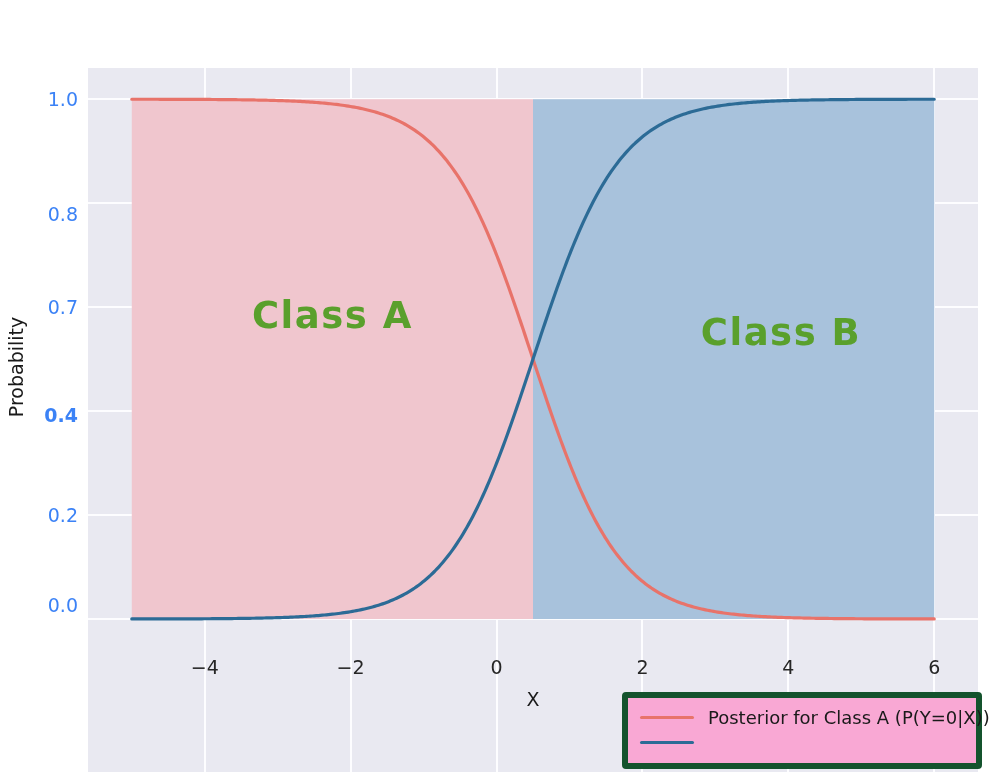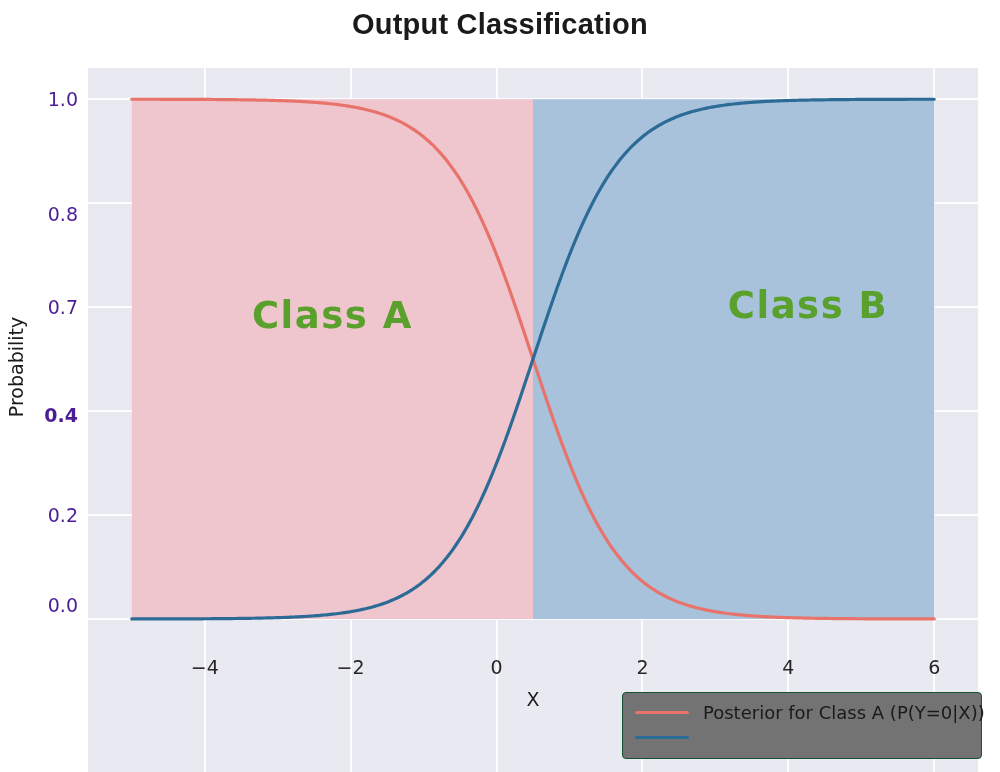--- a/index.html
+++ b/index.html
@@ -82,21 +82,21 @@
     transform: translate(-50%, -50%);
   }
 
   
   .ytick {
     position: absolute;
     right: 0;
     width: 74px;
     text-align: right;
     font-size: 19px;
-    color: #4c1d95;
+    color: #3b82f6;
     font-family: "DejaVu Sans", sans-serif;
     transform: translateY(-50%);
   }
   #ytick-holder {
     position: absolute;
     left: 0;
     top: 68px;
     width: 78px;
     height: 577px;
   }
@@ -141,22 +141,22 @@
     font-family: "DejaVu Sans", sans-serif;
   }
 
   
   #legend {
     position: absolute;
     left: 622px;
     top: 692px;
     width: 360px;
     box-sizing: border-box;
-    background: #737373;
-    border: 1px solid #14532d;
+    background: #f9a8d4;
+    border: 6px solid #14532d;
     border-radius: 4px;
     padding: 7px 12px 8px 12px;
   }
   .legend-row {
     display: flex;
     align-items: center;
     height: 25px;
   }
   .legend-swatch {
     width: 54px;
@@ -170,21 +170,20 @@
     color: #1a1a1a;
     font-family: "DejaVu Sans", sans-serif;
     white-space: nowrap;
   }
 </style>
 </head>
 <body>
 
 <div id="figure">
 
-  <div id="chart-title">Output Classification</div>
 
   <div id="plot-area">
 
     <div id="grid-layer">
         <div class="gridline-v" style="left: 115.721px;"></div>
         <div class="gridline-v" style="left: 261.623px;"></div>
         <div class="gridline-v" style="left: 407.525px;"></div>
         <div class="gridline-v" style="left: 553.426px;"></div>
         <div class="gridline-v" style="left: 699.328px;"></div>
         <div class="gridline-v" style="left: 845.23px;"></div>
@@ -198,21 +197,21 @@
 
     <svg id="curve-svg" viewBox="0 0 890 577" preserveAspectRatio="none" xmlns="http://www.w3.org/2000/svg">
         <rect x="43.77049180327867" width="401.2295081967213" y="31.189189189189165" height="519.8198198198198" fill="#f0c6ce"></rect>
         <rect x="445" width="401.2295081967213" y="31.189189189189165" height="519.8198198198198" fill="#a8c2dc"></rect>
         <path d="M43.77 31.23 L45.78 31.24 L47.78 31.24 L49.79 31.24 L51.80 31.24 L53.80 31.25 L55.81 31.25 L57.81 31.25 L59.82 31.25 L61.83 31.26 L63.83 31.26 L65.84 31.26 L67.84 31.27 L69.85 31.27 L71.86 31.28 L73.86 31.28 L75.87 31.28 L77.88 31.29 L79.88 31.29 L81.89 31.30 L83.89 31.30 L85.90 31.31 L87.91 31.32 L89.91 31.32 L91.92 31.33 L93.92 31.33 L95.93 31.34 L97.94 31.35 L99.94 31.36 L101.95 31.36 L103.95 31.37 L105.96 31.38 L107.97 31.39 L109.97 31.40 L111.98 31.41 L113.99 31.42 L115.99 31.43 L118.00 31.44 L120.00 31.46 L122.01 31.47 L124.02 31.48 L126.02 31.50 L128.03 31.51 L130.03 31.53 L132.04 31.54 L134.05 31.56 L136.05 31.58 L138.06 31.60 L140.07 31.62 L142.07 31.64 L144.08 31.66 L146.08 31.68 L148.09 31.70 L150.10 31.73 L152.10 31.75 L154.11 31.78 L156.11 31.81 L158.12 31.84 L160.13 31.87 L162.13 31.90 L164.14 31.94 L166.15 31.97 L168.15 32.01 L170.16 32.05 L172.16 32.09 L174.17 32.13 L176.18 32.18 L178.18 32.22 L180.19 32.27 L182.19 32.32 L184.20 32.38 L186.21 32.44 L188.21 32.50 L190.22 32.56 L192.23 32.62 L194.23 32.69 L196.24 32.76 L198.24 32.84 L200.25 32.92 L202.26 33.00 L204.26 33.09 L206.27 33.18 L208.27 33.27 L210.28 33.37 L212.29 33.47 L214.29 33.58 L216.30 33.70 L218.31 33.82 L220.31 33.94 L222.32 34.07 L224.32 34.21 L226.33 34.35 L228.34 34.50 L230.34 34.66 L232.35 34.83 L234.35 35.00 L236.36 35.18 L238.37 35.37 L240.37 35.57 L242.38 35.77 L244.39 35.99 L246.39 36.22 L248.40 36.46 L250.40 36.71 L252.41 36.97 L254.42 37.24 L256.42 37.53 L258.43 37.83 L260.43 38.14 L262.44 38.47 L264.45 38.81 L266.45 39.17 L268.46 39.55 L270.47 39.94 L272.47 40.35 L274.48 40.78 L276.48 41.23 L278.49 41.70 L280.50 42.20 L282.50 42.71 L284.51 43.25 L286.51 43.81 L288.52 44.40 L290.53 45.02 L292.53 45.66 L294.54 46.33 L296.55 47.04 L298.55 47.77 L300.56 48.54 L302.56 49.34 L304.57 50.18 L306.58 51.05 L308.58 51.96 L310.59 52.92 L312.59 53.91 L314.60 54.95 L316.61 56.03 L318.61 57.16 L320.62 58.34 L322.63 59.57 L324.63 60.85 L326.64 62.18 L328.64 63.57 L330.65 65.02 L332.66 66.53 L334.66 68.10 L336.67 69.74 L338.67 71.44 L340.68 73.21 L342.69 75.05 L344.69 76.97 L346.70 78.96 L348.70 81.02 L350.71 83.17 L352.72 85.40 L354.72 87.71 L356.73 90.11 L358.74 92.60 L360.74 95.17 L362.75 97.84 L364.75 100.61 L366.76 103.47 L368.77 106.43 L370.77 109.48 L372.78 112.64 L374.78 115.91 L376.79 119.27 L378.80 122.75 L380.80 126.33 L382.81 130.02 L384.82 133.81 L386.82 137.72 L388.83 141.73 L390.83 145.85 L392.84 150.09 L394.85 154.43 L396.85 158.88 L398.86 163.43 L400.86 168.10 L402.87 172.86 L404.88 177.73 L406.88 182.70 L408.89 187.77 L410.90 192.93 L412.90 198.19 L414.91 203.53 L416.91 208.96 L418.92 214.46 L420.93 220.05 L422.93 225.70 L424.94 231.43 L426.94 237.21 L428.95 243.05 L430.96 248.95 L432.96 254.88 L434.97 260.86 L436.98 266.87 L438.98 272.90 L440.99 278.96 L442.99 285.02 L445.00 291.10 L447.01 297.17 L449.01 303.24 L451.02 309.30 L453.02 315.33 L455.03 321.34 L457.04 327.31 L459.04 333.25 L461.05 339.14 L463.06 344.99 L465.06 350.77 L467.07 356.49 L469.07 362.15 L471.08 367.73 L473.09 373.24 L475.09 378.67 L477.10 384.01 L479.10 389.27 L481.11 394.43 L483.12 399.50 L485.12 404.47 L487.13 409.33 L489.14 414.10 L491.14 418.76 L493.15 423.32 L495.15 427.77 L497.16 432.11 L499.17 436.34 L501.17 440.47 L503.18 444.48 L505.18 448.39 L507.19 452.18 L509.20 455.87 L511.20 459.45 L513.21 462.92 L515.22 466.29 L517.22 469.55 L519.23 472.71 L521.23 475.77 L523.24 478.73 L525.25 481.59 L527.25 484.36 L529.26 487.03 L531.26 489.60 L533.27 492.09 L535.28 494.49 L537.28 496.80 L539.29 499.03 L541.30 501.17 L543.30 503.24 L545.31 505.23 L547.31 507.15 L549.32 508.99 L551.33 510.76 L553.33 512.46 L555.34 514.10 L557.34 515.67 L559.35 517.18 L561.36 518.63 L563.36 520.02 L565.37 521.35 L567.38 522.63 L569.38 523.86 L571.39 525.04 L573.39 526.17 L575.40 527.25 L577.41 528.29 L579.41 529.28 L581.42 530.24 L583.42 531.15 L585.43 532.02 L587.44 532.86 L589.44 533.66 L591.45 534.43 L593.45 535.16 L595.46 535.86 L597.47 536.54 L599.47 537.18 L601.48 537.80 L603.49 538.38 L605.49 538.95 L607.50 539.49 L609.50 540.00 L611.51 540.49 L613.52 540.97 L615.52 541.42 L617.53 541.85 L619.53 542.26 L621.54 542.65 L623.55 543.03 L625.55 543.39 L627.56 543.73 L629.57 544.06 L631.57 544.37 L633.58 544.67 L635.58 544.96 L637.59 545.23 L639.60 545.49 L641.60 545.74 L643.61 545.98 L645.61 546.21 L647.62 546.42 L649.63 546.63 L651.63 546.83 L653.64 547.02 L655.65 547.20 L657.65 547.37 L659.66 547.54 L661.66 547.70 L663.67 547.85 L665.68 547.99 L667.68 548.13 L669.69 548.26 L671.69 548.38 L673.70 548.50 L675.71 548.62 L677.71 548.72 L679.72 548.83 L681.73 548.93 L683.73 549.02 L685.74 549.11 L687.74 549.20 L689.75 549.28 L691.76 549.36 L693.76 549.44 L695.77 549.51 L697.77 549.58 L699.78 549.64 L701.79 549.70 L703.79 549.76 L705.80 549.82 L707.81 549.87 L709.81 549.93 L711.82 549.97 L713.82 550.02 L715.83 550.07 L717.84 550.11 L719.84 550.15 L721.85 550.19 L723.85 550.23 L725.86 550.26 L727.87 550.30 L729.87 550.33 L731.88 550.36 L733.89 550.39 L735.89 550.42 L737.90 550.45 L739.90 550.47 L741.91 550.50 L743.92 550.52 L745.92 550.54 L747.93 550.56 L749.93 550.58 L751.94 550.60 L753.95 550.62 L755.95 550.64 L757.96 550.66 L759.97 550.67 L761.97 550.69 L763.98 550.70 L765.98 550.72 L767.99 550.73 L770.00 550.74 L772.00 550.75 L774.01 550.77 L776.01 550.78 L778.02 550.79 L780.03 550.80 L782.03 550.81 L784.04 550.82 L786.05 550.83 L788.05 550.83 L790.06 550.84 L792.06 550.85 L794.07 550.86 L796.08 550.86 L798.08 550.87 L800.09 550.88 L802.09 550.88 L804.10 550.89 L806.11 550.89 L808.11 550.90 L810.12 550.90 L812.13 550.91 L814.13 550.91 L816.14 550.92 L818.14 550.92 L820.15 550.93 L822.16 550.93 L824.16 550.93 L826.17 550.94 L828.17 550.94 L830.18 550.94 L832.19 550.95 L834.19 550.95 L836.20 550.95 L838.20 550.95 L840.21 550.96 L842.22 550.96 L844.22 550.96 L846.23 550.96" fill="none" stroke="#e8736a" stroke-width="3.2" stroke-linecap="round" stroke-linejoin="round"></path>
         <path d="M43.77 550.96 L45.78 550.96 L47.78 550.96 L49.79 550.96 L51.80 550.95 L53.80 550.95 L55.81 550.95 L57.81 550.95 L59.82 550.94 L61.83 550.94 L63.83 550.94 L65.84 550.93 L67.84 550.93 L69.85 550.93 L71.86 550.92 L73.86 550.92 L75.87 550.91 L77.88 550.91 L79.88 550.90 L81.89 550.90 L83.89 550.89 L85.90 550.89 L87.91 550.88 L89.91 550.88 L91.92 550.87 L93.92 550.86 L95.93 550.86 L97.94 550.85 L99.94 550.84 L101.95 550.83 L103.95 550.83 L105.96 550.82 L107.97 550.81 L109.97 550.80 L111.98 550.79 L113.99 550.78 L115.99 550.77 L118.00 550.75 L120.00 550.74 L122.01 550.73 L124.02 550.72 L126.02 550.70 L128.03 550.69 L130.03 550.67 L132.04 550.66 L134.05 550.64 L136.05 550.62 L138.06 550.60 L140.07 550.58 L142.07 550.56 L144.08 550.54 L146.08 550.52 L148.09 550.50 L150.10 550.47 L152.10 550.45 L154.11 550.42 L156.11 550.39 L158.12 550.36 L160.13 550.33 L162.13 550.30 L164.14 550.26 L166.15 550.23 L168.15 550.19 L170.16 550.15 L172.16 550.11 L174.17 550.07 L176.18 550.02 L178.18 549.97 L180.19 549.93 L182.19 549.87 L184.20 549.82 L186.21 549.76 L188.21 549.70 L190.22 549.64 L192.23 549.58 L194.23 549.51 L196.24 549.44 L198.24 549.36 L200.25 549.28 L202.26 549.20 L204.26 549.11 L206.27 549.02 L208.27 548.93 L210.28 548.83 L212.29 548.72 L214.29 548.62 L216.30 548.50 L218.31 548.38 L220.31 548.26 L222.32 548.13 L224.32 547.99 L226.33 547.85 L228.34 547.70 L230.34 547.54 L232.35 547.37 L234.35 547.20 L236.36 547.02 L238.37 546.83 L240.37 546.63 L242.38 546.42 L244.39 546.21 L246.39 545.98 L248.40 545.74 L250.40 545.49 L252.41 545.23 L254.42 544.96 L256.42 544.67 L258.43 544.37 L260.43 544.06 L262.44 543.73 L264.45 543.39 L266.45 543.03 L268.46 542.65 L270.47 542.26 L272.47 541.85 L274.48 541.42 L276.48 540.97 L278.49 540.49 L280.50 540.00 L282.50 539.49 L284.51 538.95 L286.51 538.38 L288.52 537.80 L290.53 537.18 L292.53 536.54 L294.54 535.86 L296.55 535.16 L298.55 534.43 L300.56 533.66 L302.56 532.86 L304.57 532.02 L306.58 531.15 L308.58 530.24 L310.59 529.28 L312.59 528.29 L314.60 527.25 L316.61 526.17 L318.61 525.04 L320.62 523.86 L322.63 522.63 L324.63 521.35 L326.64 520.02 L328.64 518.63 L330.65 517.18 L332.66 515.67 L334.66 514.10 L336.67 512.46 L338.67 510.76 L340.68 508.99 L342.69 507.15 L344.69 505.23 L346.70 503.24 L348.70 501.17 L350.71 499.03 L352.72 496.80 L354.72 494.49 L356.73 492.09 L358.74 489.60 L360.74 487.03 L362.75 484.36 L364.75 481.59 L366.76 478.73 L368.77 475.77 L370.77 472.71 L372.78 469.55 L374.78 466.29 L376.79 462.92 L378.80 459.45 L380.80 455.87 L382.81 452.18 L384.82 448.39 L386.82 444.48 L388.83 440.47 L390.83 436.34 L392.84 432.11 L394.85 427.77 L396.85 423.32 L398.86 418.76 L400.86 414.10 L402.87 409.33 L404.88 404.47 L406.88 399.50 L408.89 394.43 L410.90 389.27 L412.90 384.01 L414.91 378.67 L416.91 373.24 L418.92 367.73 L420.93 362.15 L422.93 356.49 L424.94 350.77 L426.94 344.99 L428.95 339.14 L430.96 333.25 L432.96 327.31 L434.97 321.34 L436.98 315.33 L438.98 309.30 L440.99 303.24 L442.99 297.17 L445.00 291.10 L447.01 285.02 L449.01 278.96 L451.02 272.90 L453.02 266.87 L455.03 260.86 L457.04 254.88 L459.04 248.95 L461.05 243.05 L463.06 237.21 L465.06 231.43 L467.07 225.70 L469.07 220.05 L471.08 214.46 L473.09 208.96 L475.09 203.53 L477.10 198.19 L479.10 192.93 L481.11 187.77 L483.12 182.70 L485.12 177.73 L487.13 172.86 L489.14 168.10 L491.14 163.43 L493.15 158.88 L495.15 154.43 L497.16 150.09 L499.17 145.85 L501.17 141.73 L503.18 137.72 L505.18 133.81 L507.19 130.02 L509.20 126.33 L511.20 122.75 L513.21 119.27 L515.22 115.91 L517.22 112.64 L519.23 109.48 L521.23 106.43 L523.24 103.47 L525.25 100.61 L527.25 97.84 L529.26 95.17 L531.26 92.60 L533.27 90.11 L535.28 87.71 L537.28 85.40 L539.29 83.17 L541.30 81.02 L543.30 78.96 L545.31 76.97 L547.31 75.05 L549.32 73.21 L551.33 71.44 L553.33 69.74 L555.34 68.10 L557.34 66.53 L559.35 65.02 L561.36 63.57 L563.36 62.18 L565.37 60.85 L567.38 59.57 L569.38 58.34 L571.39 57.16 L573.39 56.03 L575.40 54.95 L577.41 53.91 L579.41 52.92 L581.42 51.96 L583.42 51.05 L585.43 50.18 L587.44 49.34 L589.44 48.54 L591.45 47.77 L593.45 47.04 L595.46 46.33 L597.47 45.66 L599.47 45.02 L601.48 44.40 L603.49 43.81 L605.49 43.25 L607.50 42.71 L609.50 42.20 L611.51 41.70 L613.52 41.23 L615.52 40.78 L617.53 40.35 L619.53 39.94 L621.54 39.55 L623.55 39.17 L625.55 38.81 L627.56 38.47 L629.57 38.14 L631.57 37.83 L633.58 37.53 L635.58 37.24 L637.59 36.97 L639.60 36.71 L641.60 36.46 L643.61 36.22 L645.61 35.99 L647.62 35.77 L649.63 35.57 L651.63 35.37 L653.64 35.18 L655.65 35.00 L657.65 34.83 L659.66 34.66 L661.66 34.50 L663.67 34.35 L665.68 34.21 L667.68 34.07 L669.69 33.94 L671.69 33.82 L673.70 33.70 L675.71 33.58 L677.71 33.47 L679.72 33.37 L681.73 33.27 L683.73 33.18 L685.74 33.09 L687.74 33.00 L689.75 32.92 L691.76 32.84 L693.76 32.76 L695.77 32.69 L697.77 32.62 L699.78 32.56 L701.79 32.50 L703.79 32.44 L705.80 32.38 L707.81 32.32 L709.81 32.27 L711.82 32.22 L713.82 32.18 L715.83 32.13 L717.84 32.09 L719.84 32.05 L721.85 32.01 L723.85 31.97 L725.86 31.94 L727.87 31.90 L729.87 31.87 L731.88 31.84 L733.89 31.81 L735.89 31.78 L737.90 31.75 L739.90 31.73 L741.91 31.70 L743.92 31.68 L745.92 31.66 L747.93 31.64 L749.93 31.62 L751.94 31.60 L753.95 31.58 L755.95 31.56 L757.96 31.54 L759.97 31.53 L761.97 31.51 L763.98 31.50 L765.98 31.48 L767.99 31.47 L770.00 31.46 L772.00 31.44 L774.01 31.43 L776.01 31.42 L778.02 31.41 L780.03 31.40 L782.03 31.39 L784.04 31.38 L786.05 31.37 L788.05 31.36 L790.06 31.36 L792.06 31.35 L794.07 31.34 L796.08 31.33 L798.08 31.33 L800.09 31.32 L802.09 31.32 L804.10 31.31 L806.11 31.30 L808.11 31.30 L810.12 31.29 L812.13 31.29 L814.13 31.28 L816.14 31.28 L818.14 31.28 L820.15 31.27 L822.16 31.27 L824.16 31.26 L826.17 31.26 L828.17 31.26 L830.18 31.25 L832.19 31.25 L834.19 31.25 L836.20 31.25 L838.20 31.24 L840.21 31.24 L842.22 31.24 L844.22 31.24 L846.23 31.23" fill="none" stroke="#2c6b96" stroke-width="3.2" stroke-linecap="round" stroke-linejoin="round"></path>
       </svg>
 
     <div id="annotation-layer">
         <div class="region-label" style="left: 244.385px; top: 246.914px; color: rgb(90, 160, 44);">Class A</div>
-        <div class="region-label" style="left: 693.033px; top: 237px; color: rgb(90, 160, 44); margin-left: 27px;">Class B</div>
+        <div class="region-label" style="left: 693.033px; top: 264px; color: rgb(90, 160, 44);">Class B</div>
       </div>
   </div>
 
   <div id="ytick-holder">
       <div class="ytick" style="top: 537px;">0.0</div>
       <div class="ytick" style="top: 447.045px;">0.2</div>
       <div class="ytick" style="top: 347px; font-weight: bold;">0.4</div>
       <div class="ytick" style="top: 239.117px;">0.7</div>
       <div class="ytick" style="top: 146px;">0.8</div>
       <div class="ytick" style="top: 31.1892px;">1.0</div>

